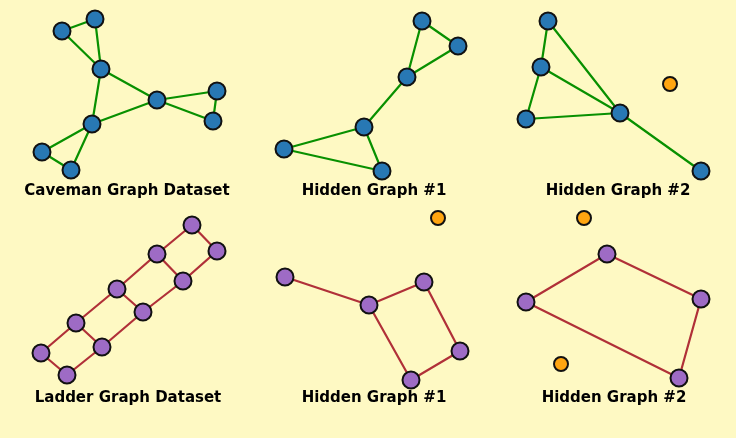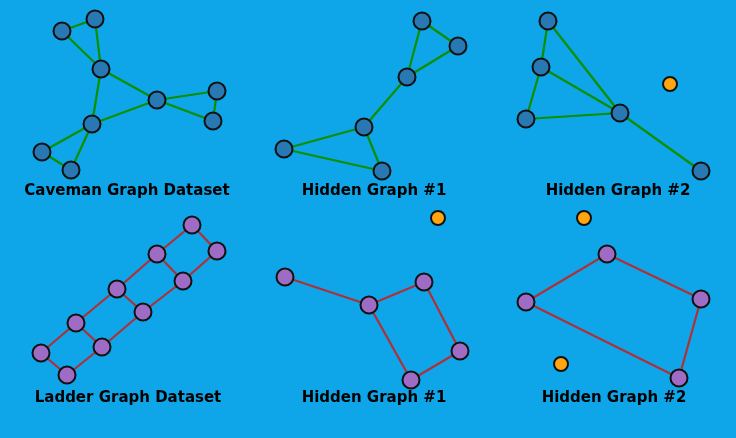--- a/index.html
+++ b/index.html
@@ -5,21 +5,21 @@
   html, body {
     margin: 0;
     padding: 0;
     background: #ffffff;
     font-family: "DejaVu Sans", sans-serif;
   }
   .figure {
     position: relative;
     width: 736px;
     height: 438px;
-    background: #0ea5e9;
+    background: #fef9c3;
     overflow: hidden;
   }
   svg.graphs {
     display: block;
     width: 736px;
     height: 438px;
   }
   .graph-edge {
     fill: none;
     stroke-linecap: round;

